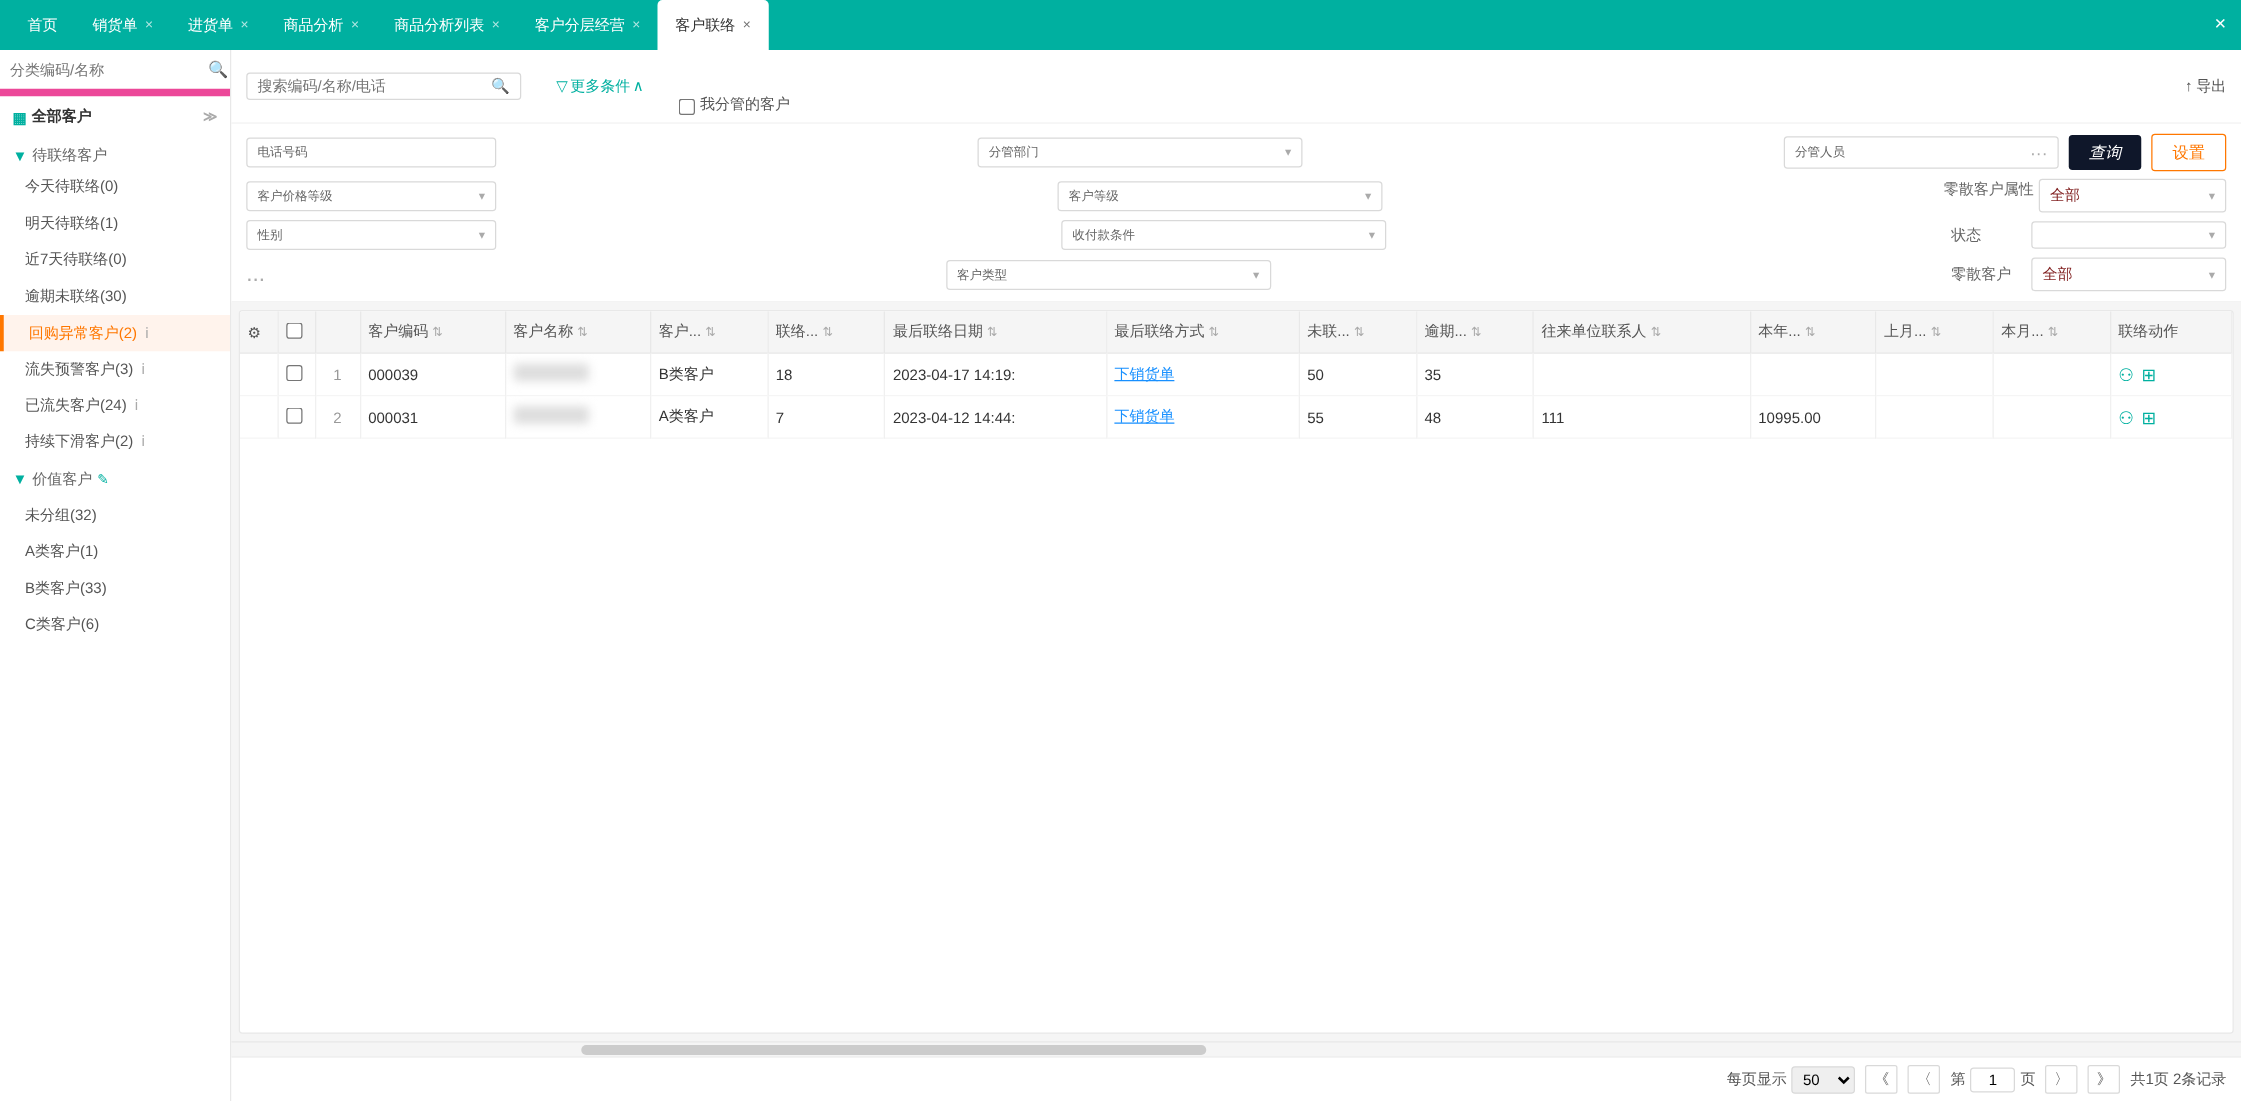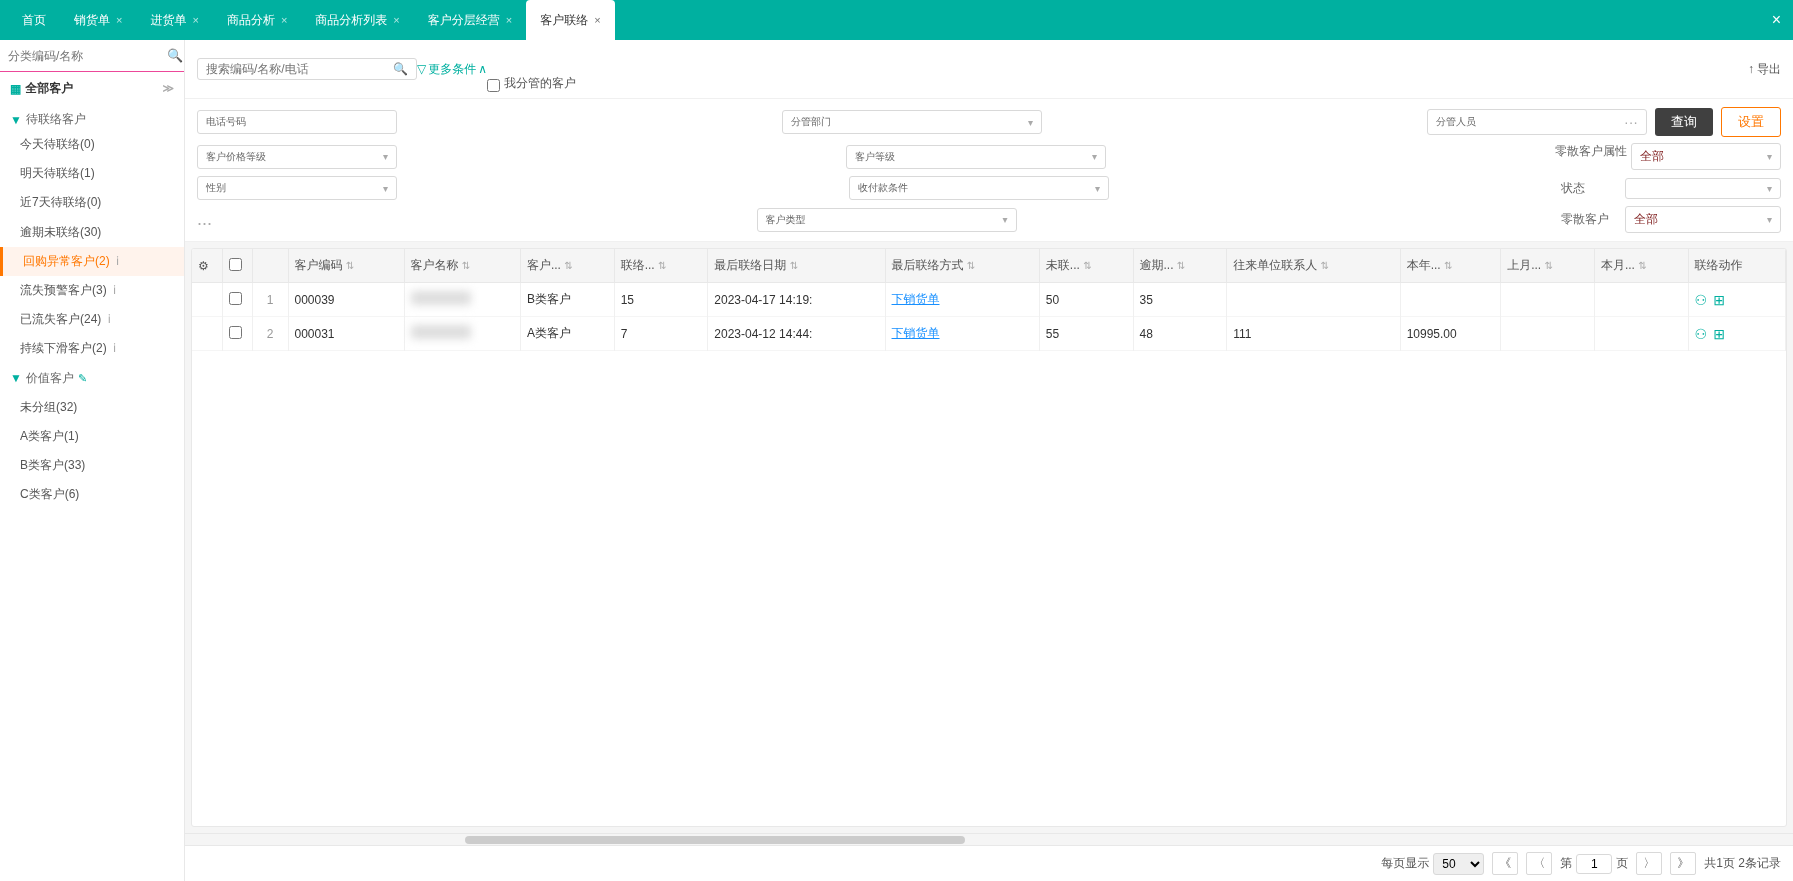--- a/index.html
+++ b/index.html
@@ -53,21 +53,21 @@
       width: 185px;
       background: #fff;
       border-right: 1px solid #e8e8e8;
       display: flex;
       flex-direction: column;
       overflow-y: auto;
       flex-shrink: 0;
     }
     .sidebar-search {
       padding: 8px;
-      border-bottom: 1px solid #ec4899;
+      border-bottom: 6px solid #ec4899;
       display: flex;
       align-items: center;
       gap: 4px;
     }
     .sidebar-search input {
       flex: 1;
       border: none;
       outline: none;
       font-size: 12px;
       color: #999;
@@ -128,21 +128,21 @@
       overflow: hidden;
       background: #f5f5f5;
     }
 
     
     .filter-bar {
       background: #fff;
       padding: 6px 12px;
       display: flex;
       align-items: center;
-      gap: 0;
+      gap: 28px;
       border-bottom: 1px solid #f0f0f0;
     }
     .search-input-wrap {
       display: flex;
       align-items: center;
       border: 1px solid #d9d9d9;
       border-radius: 3px;
       padding: 3px 8px;
       width: 220px;
       background: #fff;
@@ -214,27 +214,28 @@
       border: 1px solid #d9d9d9;
       border-radius: 3px;
       padding: 4px 8px;
       min-width: 150px;
       cursor: pointer;
     }
     .all-select .label { flex: 1; color: #7f1d1d; }
     .all-select .arrow-down { color: #aaa; font-size: 10px; }
 
     .btn-query {
-      background: #404040;
+      background: #0f172a;
       color: #fff;
       border: none;
       border-radius: 3px;
       padding: 5px 16px;
       cursor: pointer;
       font-size: 13px;
+      font-style: italic;
     }
     .btn-settings {
       background: #fff;
       color: #ff7700;
       border: 1px solid #ff7700;
       border-radius: 3px;
       padding: 5px 16px;
       cursor: pointer;
       font-size: 13px;
     }
@@ -593,21 +594,21 @@
 
           <tr>
             <td class="settings-col"></td>
             <td class="checkbox-col">
               <input type="checkbox" style="">
             </td>
             <td class="num-col">1</td>
             <td>000039</td>
             <td><span class="blurred"></span></td>
             <td>B类客户</td>
-            <td>15</td>
+            <td>18</td>
             <td>2023-04-17 14:19:</td>
             <td><span class="link-text">下销货单</span></td>
             <td>50</td>
             <td>35</td>
             <td></td>
             <td></td>
             <td></td>
             <td></td>
             <td>
               <div class="action-icons">

